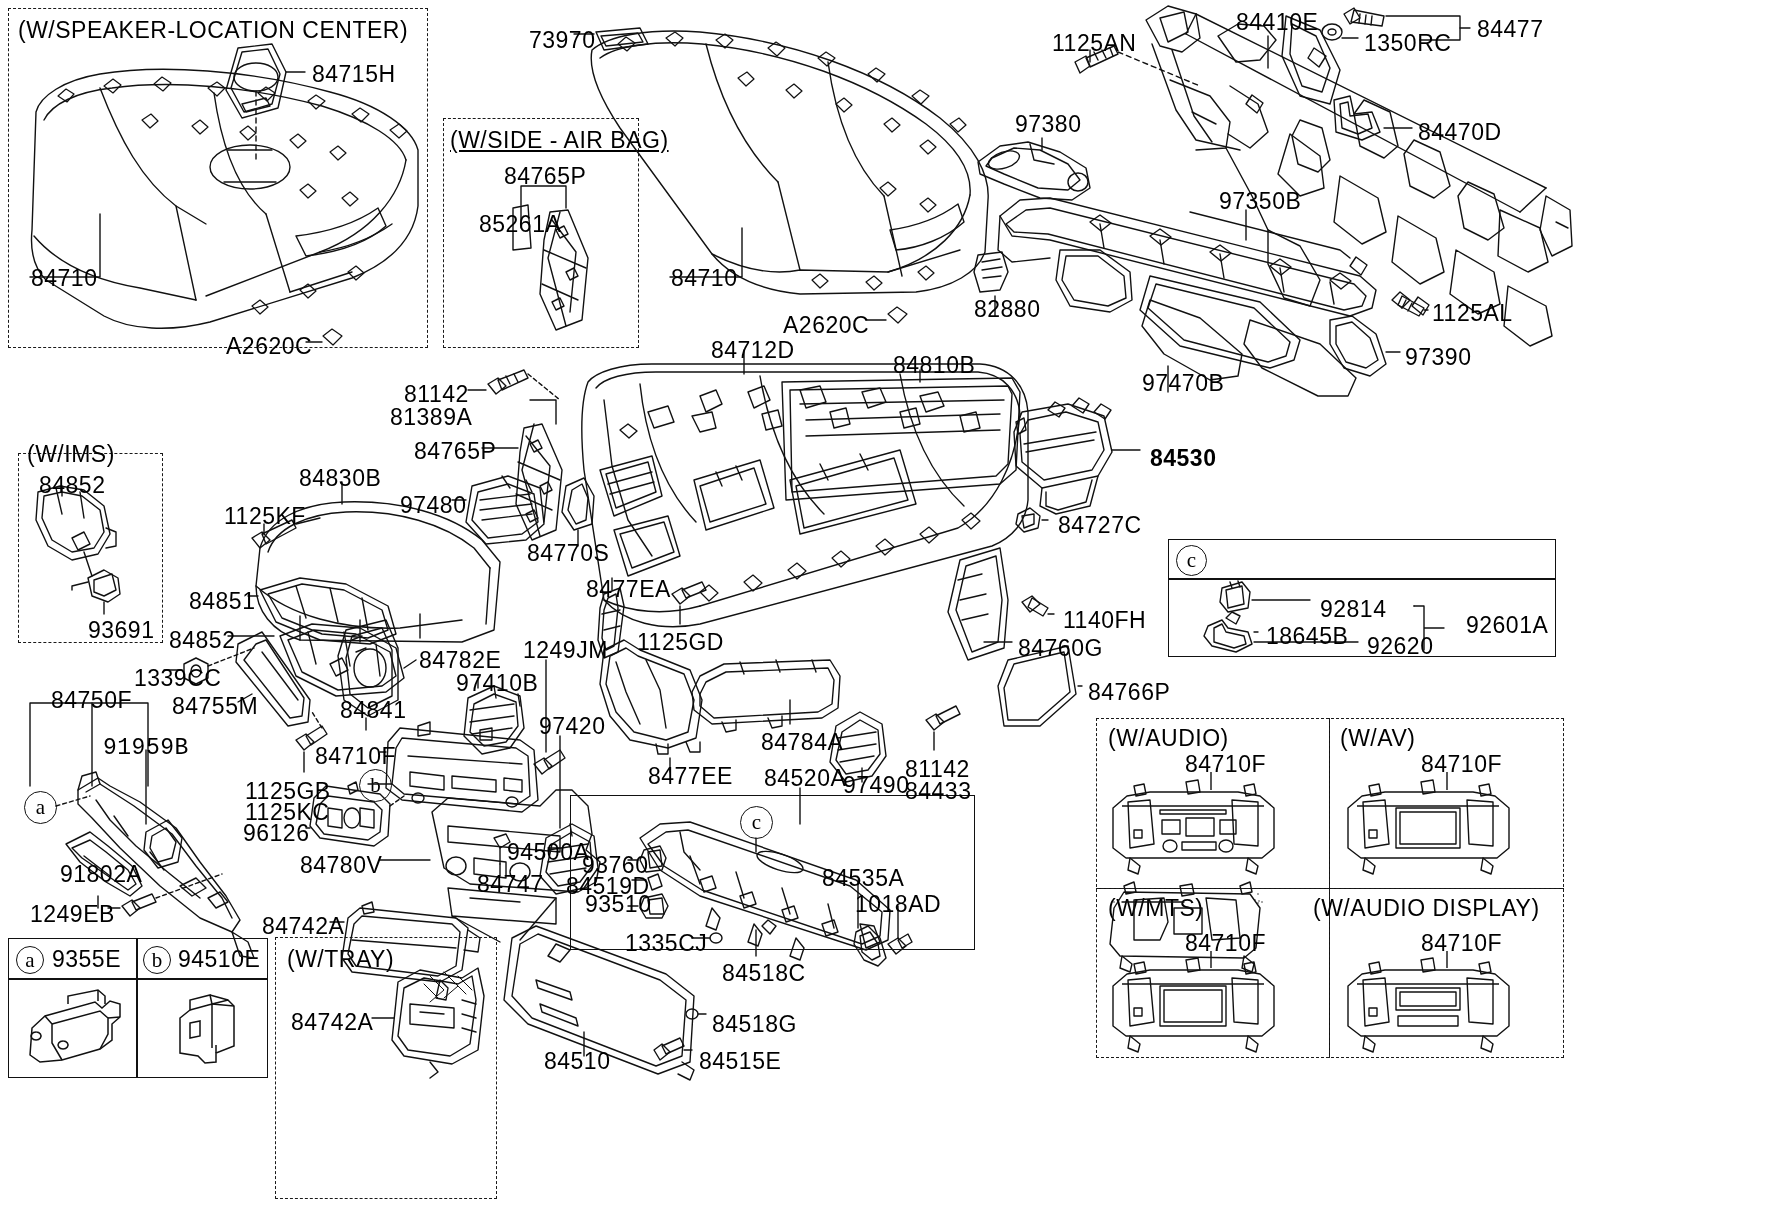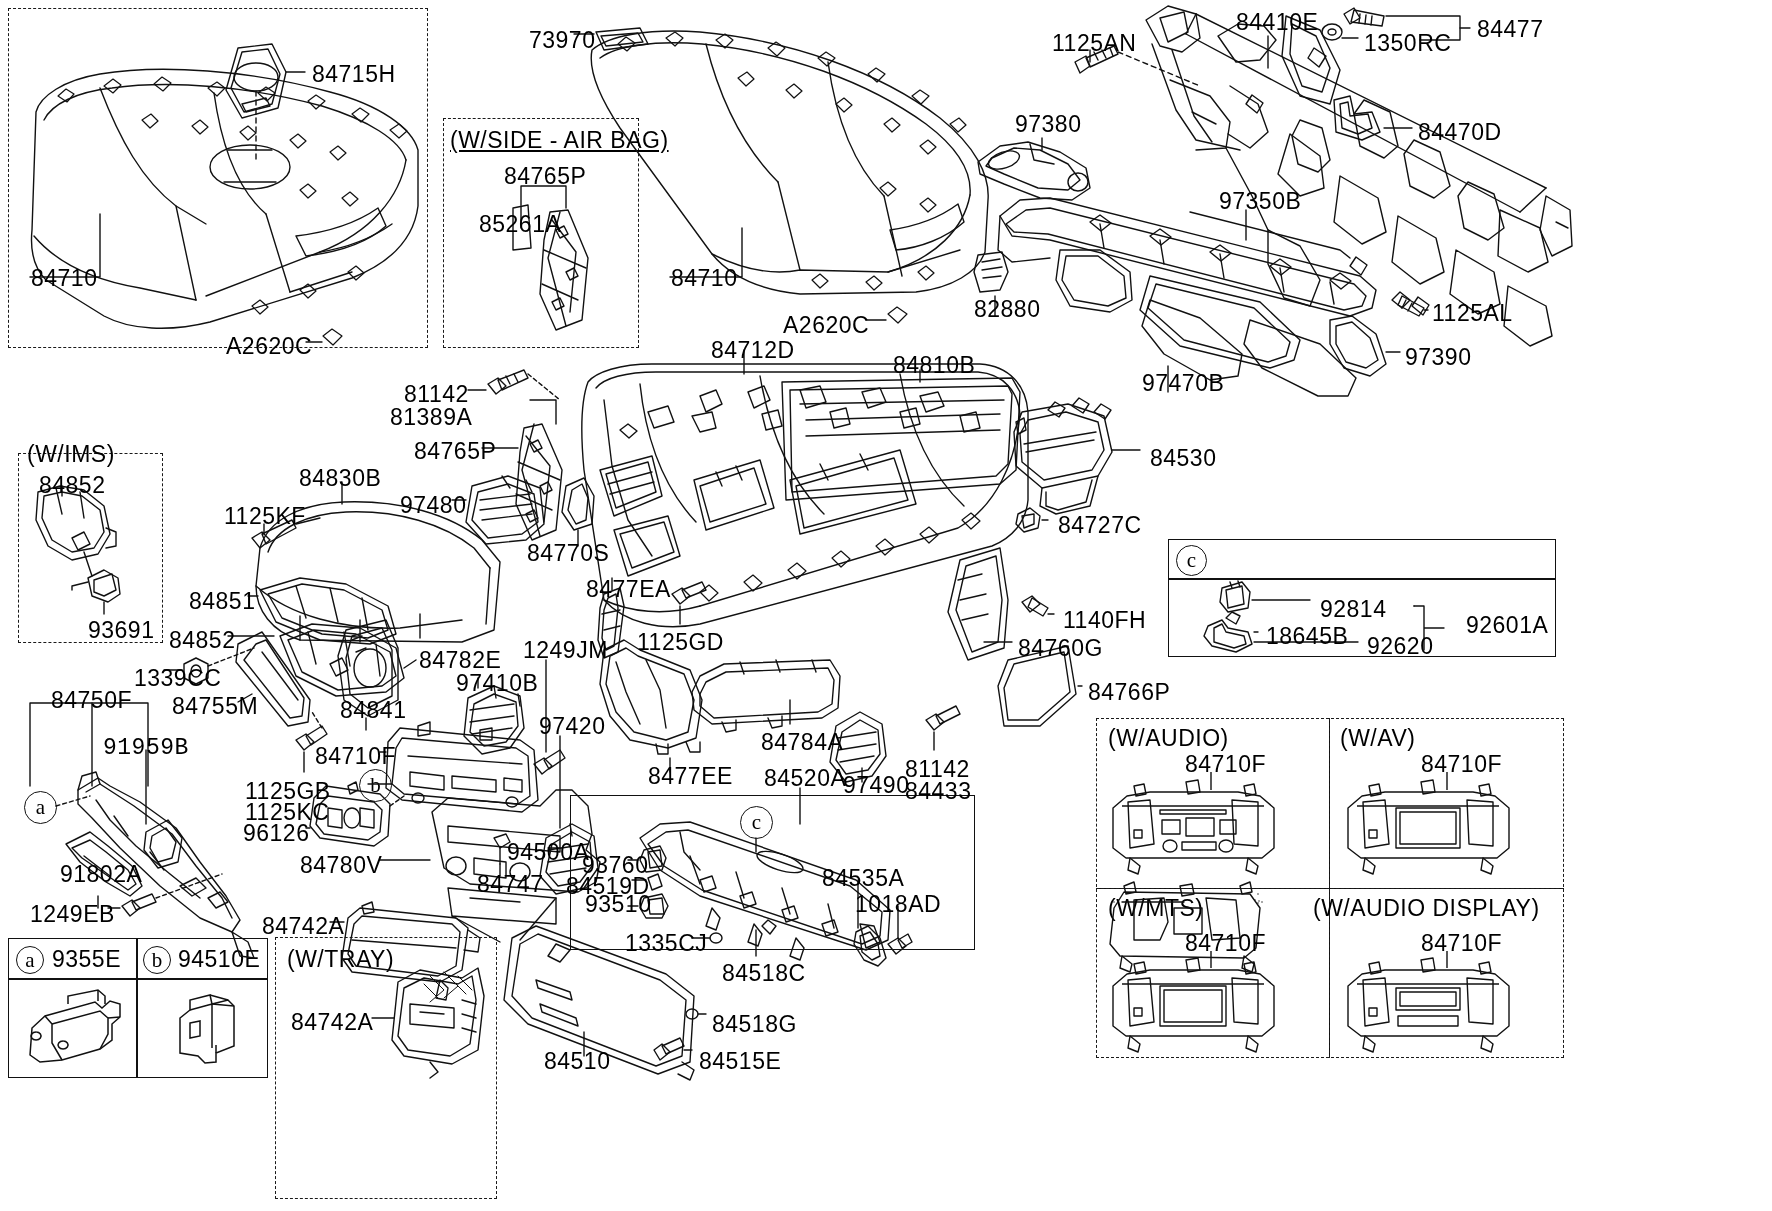--- a/index.html
+++ b/index.html
@@ -33,20 +33,21 @@
 
   <div class="dash" style="left:1096px;top:718px;width:468px;height:340px;"></div>
   <div class="ln" style="left:1329px;top:718px;width:0;height:340px;border-left:1.6px dashed #1a1a1a;"></div>
   <div class="ln" style="left:1096px;top:888px;width:468px;height:0;border-top:1.6px dashed #1a1a1a;"></div>
 
   <div class="lbl" style="left:1108px;top:726px;">(W/AUDIO)</div>
   <div class="lbl" style="left:1340px;top:726px;">(W/AV)</div>
   <div class="lbl" style="left:1108px;top:896px;">(W/MTS)</div>
   <div class="lbl" style="left:1313px;top:896px;">(W/AUDIO DISPLAY)</div>
 
+  <div class="lbl" style="left:18px;top:18px;">(W/SPEAKER-LOCATION CENTER)</div>
   <div class="lbl" style="left:450px;top:128px;text-decoration:underline;">(W/SIDE - AIR BAG)</div>
   <div class="lbl" style="left:27px;top:442px;">(W/IMS)</div>
   <div class="lbl" style="left:287px;top:947px;">(W/TRAY)</div>
 
   <div class="legend" style="left:8px;top:938px;width:260px;height:140px;"></div>
   <div class="ln vln" style="left:136px;top:938px;height:140px;"></div>
   <div class="ln hln" style="left:8px;top:978px;width:260px;"></div>
   <div class="circ" style="left:16px;top:946px;width:26px;height:26px;">a</div>
   <div class="lbl" style="left:52px;top:947px;">9355E</div>
   <div class="circ" style="left:143px;top:946px;width:26px;height:26px;">b</div>
@@ -901,21 +902,21 @@
   <div class="lbl" style="left:1364px;top:31px;">1350RC</div>
   <div class="lbl" style="left:1477px;top:17px;">84477</div>
   <div class="lbl" style="left:1418px;top:120px;">84470D</div>
   <div class="lbl" style="left:1015px;top:112px;">97380</div>
   <div class="lbl" style="left:1219px;top:189px;">97350B</div>
   <div class="lbl" style="left:1432px;top:301px;">1125AL</div>
   <div class="lbl" style="left:1405px;top:345px;">97390</div>
   <div class="lbl" style="left:1142px;top:371px;">97470B</div>
   <div class="lbl" style="left:711px;top:338px;">84712D</div>
   <div class="lbl" style="left:893px;top:353px;">84810B</div>
-  <div class="lbl" style="left:1150px;top:446px;">84530</div>
+  <div class="lbl" style="left:1150px;top:446px;font-weight:bold;">84530</div>
   <div class="lbl" style="left:1058px;top:513px;">84727C</div>
   <div class="lbl" style="left:404px;top:382px;">81142</div>
   <div class="lbl" style="left:390px;top:405px;">81389A</div>
   <div class="lbl" style="left:414px;top:439px;">84765P</div>
   <div class="lbl" style="left:400px;top:493px;">97480</div>
   <div class="lbl" style="left:527px;top:541px;">84770S</div>
   <div class="lbl" style="left:299px;top:466px;">84830B</div>
   <div class="lbl" style="left:224px;top:504px;">1125KF</div>
   <div class="lbl" style="left:189px;top:589px;">84851</div>
   <div class="lbl" style="left:169px;top:628px;">84852</div>

